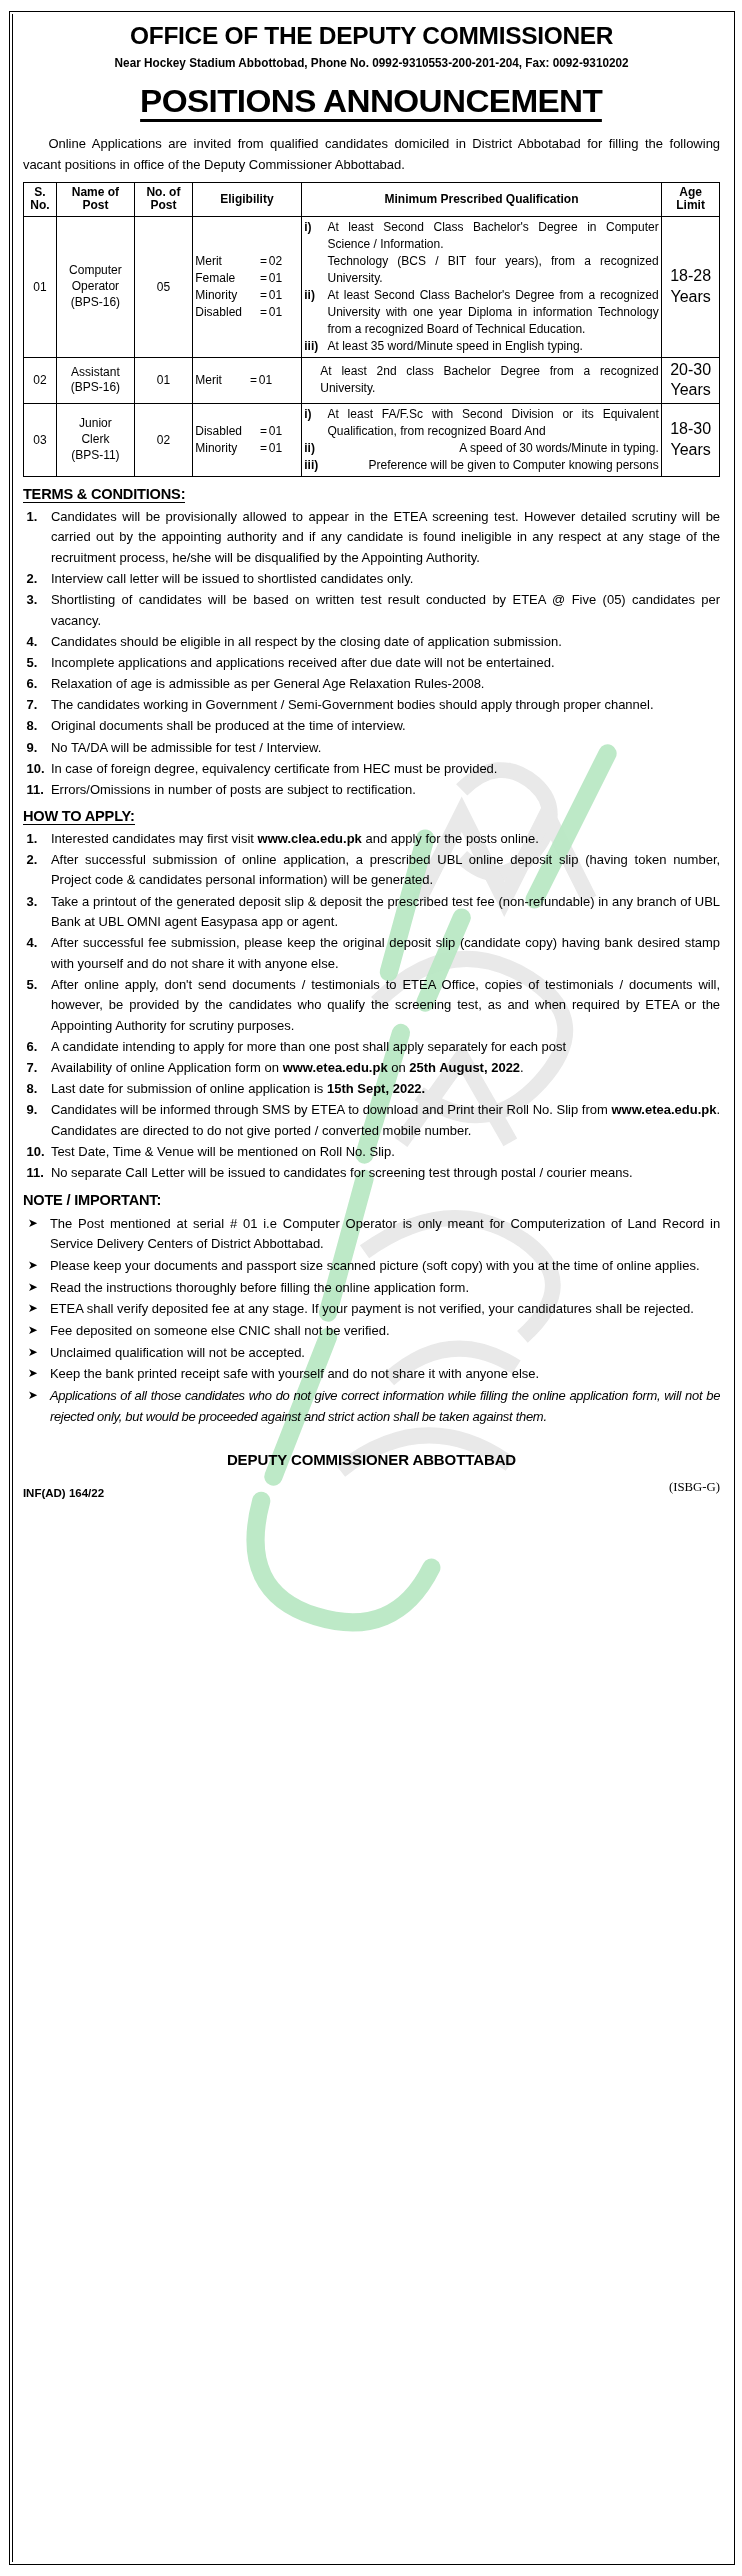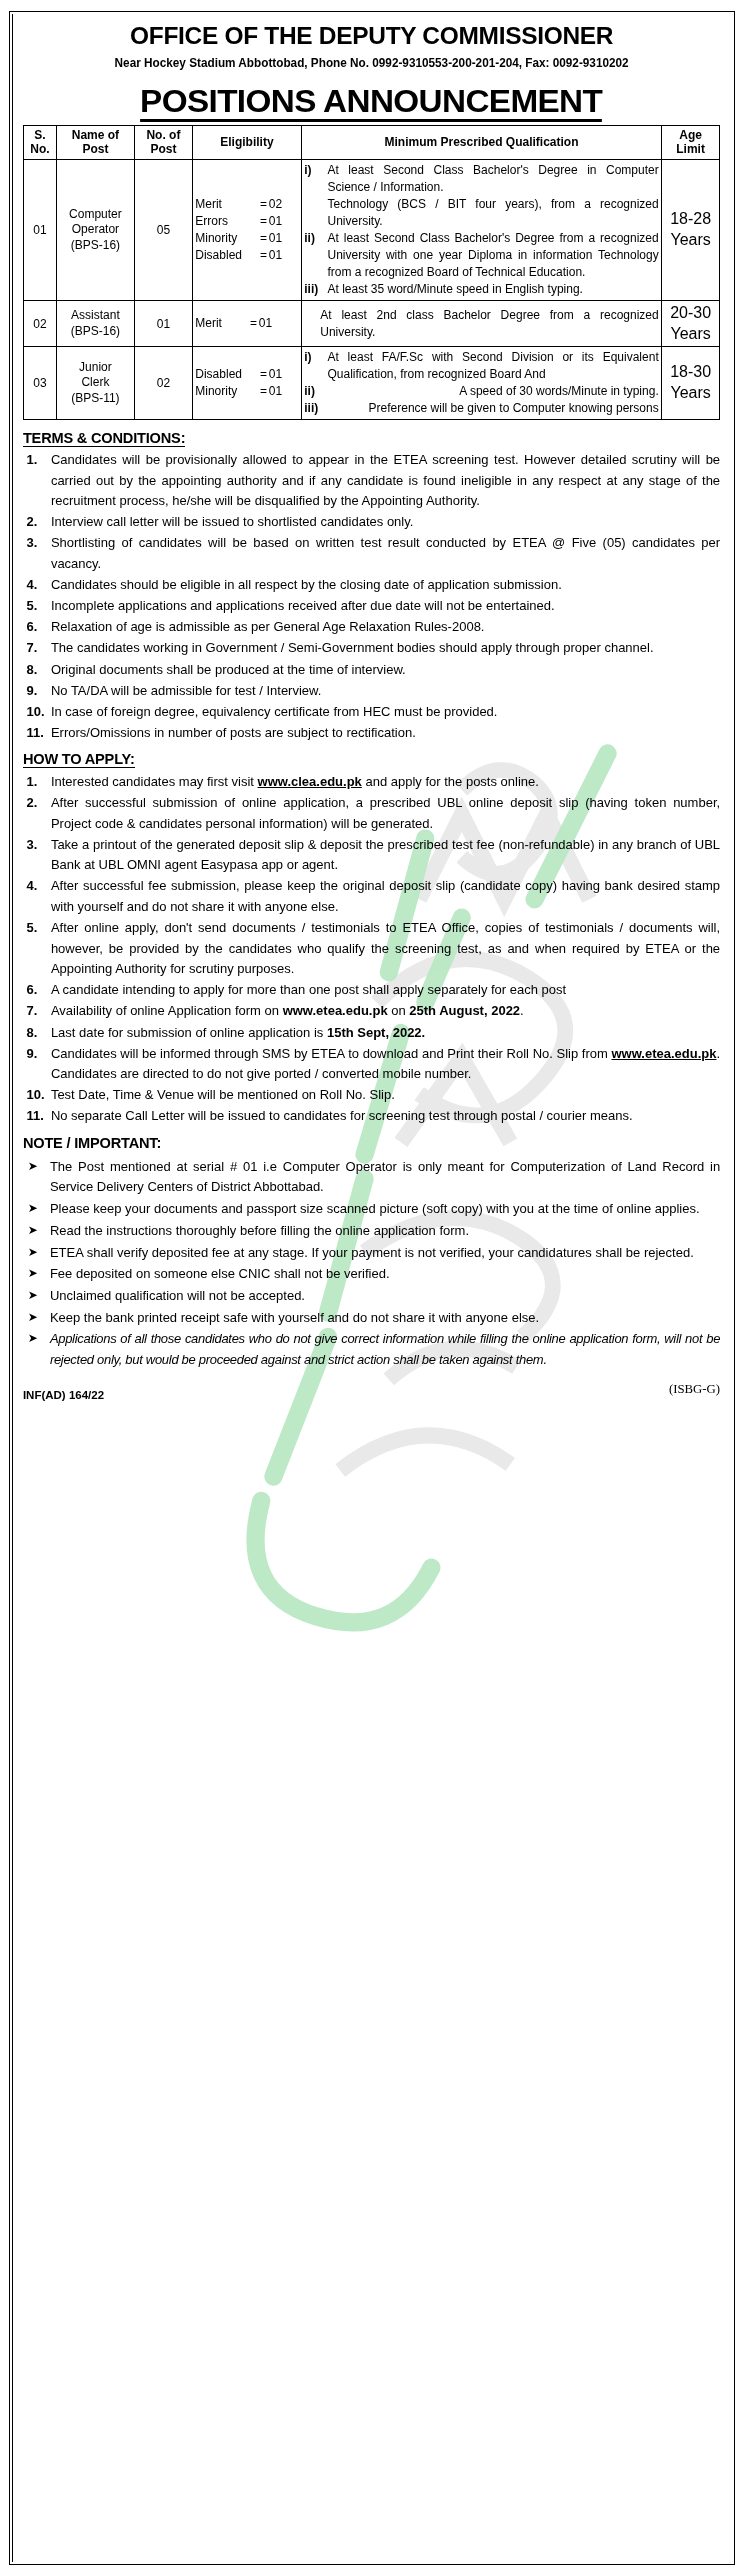--- a/index.html
+++ b/index.html
@@ -217,21 +217,21 @@
     padding-left: 4.9px;
     line-height: 1.6;
   }
   ul.notes > li .txt {
     text-align: justify;
     text-justify: inter-word;
   }
   ul.notes > li .txt.nojust { text-align: left; }
   .tight { letter-spacing: -0.3px; font-style: italic; }
 
-  b.ul { text-decoration: underline; }
+  b.ul { }
   b.nound { text-decoration: none; }
 
   .signature {
     text-align: center;
     font-weight: bold;
     font-size: 15px;
     margin: 24px 0 0 0;
     letter-spacing: -0.1px;
   }
   .footer-row {
@@ -273,20 +273,21 @@
   <div id="frame">
 
     
     <div class="office-title">OFFICE OF THE DEPUTY COMMISSIONER</div>
     <div class="office-addr">Near Hockey Stadium Abbottobad, Phone No. 0992-9310553-200-201-204, Fax: 0092-9310202</div>
 
     <div class="announce-wrap">
       <span class="announce">POSITIONS ANNOUNCEMENT</span>
     </div>
 
+    <p class="intro">Online Applications are invited from qualified candidates domiciled in District Abbotabad for filling the following vacant positions in office of the Deputy Commissioner Abbottabad.</p>
 
     
     <table class="posts">
       <colgroup>
         <col class="col-sno">
           <col class="col-name">
           <col class="col-nop">
         <col class="col-elig">
           <col class="col-qual">
           <col class="col-age">
@@ -321,21 +322,21 @@
             <div>Computer</div>
             <div>Operator</div>
             <div>(BPS-16)</div>
           </td>
           <td class="nop">05</td>
           <td class="elig">
             <div class="elig-grid">
               <span class="lbl">Merit</span>
               <span class="eq">=</span>
               <span class="val">02</span>
-              <span class="lbl">Errors</span>
+              <span class="lbl">Female</span>
               <span class="eq">=</span>
               <span class="val">01</span>
               <span class="lbl">Minority</span>
               <span class="eq">=</span>
               <span class="val">01</span>
               <span class="lbl">Disabled</span>
               <span class="eq">=</span>
               <span class="val">01</span>
             </div>
           </td>
@@ -559,20 +560,21 @@
           <span class="arw">➤</span>
           <span class="txt">Keep the bank printed receipt safe with yourself and do not share it with anyone else.</span>
         </li>
       <li>
           <span class="arw">➤</span>
           <span class="txt tight">Applications of all those candidates who do not give correct information while filling the online application form, will not be rejected only, but would be proceeded against and strict action shall be taken against them.</span>
         </li>
     </ul>
 
     
+    <div class="signature">DEPUTY COMMISSIONER ABBOTTABAD</div>
 
     <div class="footer-row">
       <span>INF(AD) 164/22</span>
       <span class="footer-isbg">(ISBG-G)</span>
     </div>
 
   </div>
 </div>
 
 

